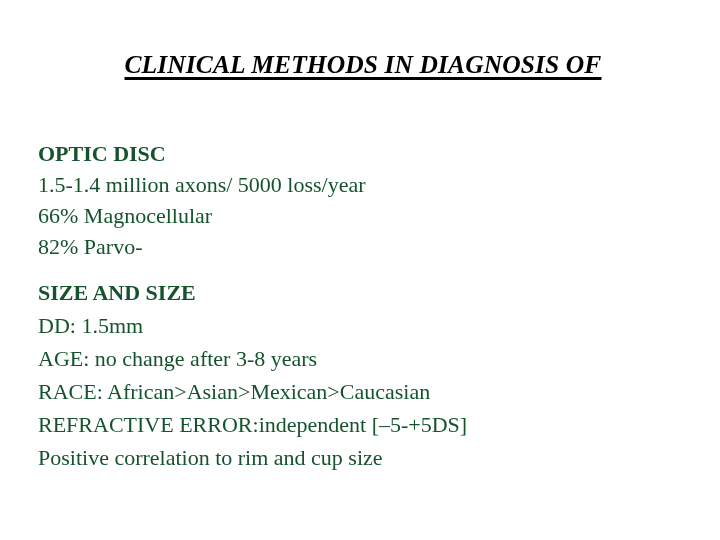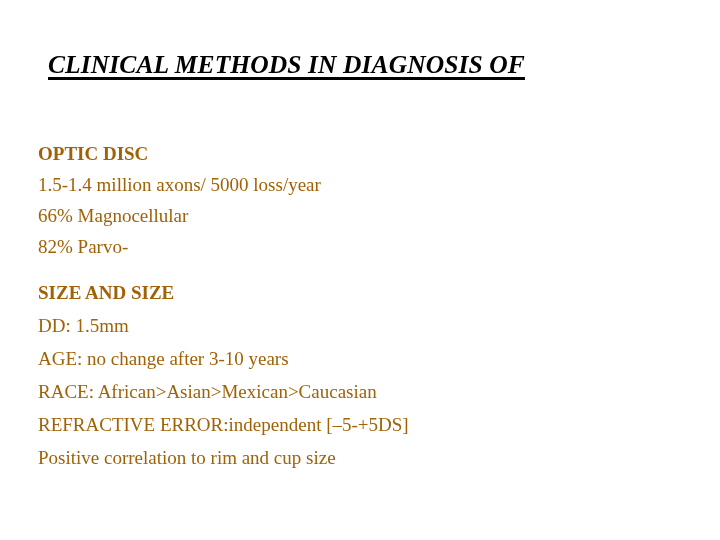--- a/index.html
+++ b/index.html
@@ -19,23 +19,24 @@
     position: relative;
     width: 720px;
     height: 540px;
     background: #ffffff;
     box-sizing: border-box;
   }
 
   
   .title-block {
     position: absolute;
-    left: 48px;
+    left: 39px;
     top: 48px;
     width: 648px;
+    text-align: center;
   }
   .title-line {
     display: inline;
     font-size: 25.5px;
     font-weight: bold;
     font-style: italic;
     line-height: 33px;
     letter-spacing: 0.1px;
     text-decoration: underline;
     text-decoration-thickness: 2.6px;
@@ -50,24 +51,24 @@
   
   .body-block {
     position: absolute;
     left: 38px;
     width: 660px;
   }
   #block-optic-disc { top: 138px; }
   #block-size-shape { top: 276px; }
 
   .body-line {
-    font-size: 19px;
+    font-size: 22px;
     line-height: 31px;
     white-space: nowrap;
-    color: #a16207;
+    color: #14532d;
   }
   #block-size-shape .body-line {
     line-height: 33px;
   }
   .body-line.heading {
     font-weight: bold;
   }
 </style>
 </head>
 <body>
@@ -81,19 +82,19 @@
   <div class="body-block" id="block-optic-disc">
     <div class="body-line heading">OPTIC DISC</div>
     <div class="body-line">1.5-1.4 million axons/ 5000 loss/year</div>
     <div class="body-line">66% Magnocellular</div>
     <div class="body-line">82% Parvo-</div>
   </div>
 
   <div class="body-block" id="block-size-shape">
     <div class="body-line heading">SIZE AND SIZE</div>
     <div class="body-line">DD: 1.5mm</div>
-    <div class="body-line">AGE: no change after 3-10 years</div>
+    <div class="body-line">AGE: no change after 3-8 years</div>
     <div class="body-line">RACE: African&gt;Asian&gt;Mexican&gt;Caucasian</div>
     <div class="body-line">REFRACTIVE ERROR:independent [–5-+5DS]</div>
     <div class="body-line">Positive correlation to rim and cup size</div>
   </div>
 
 </div>
 
 </body></html>

